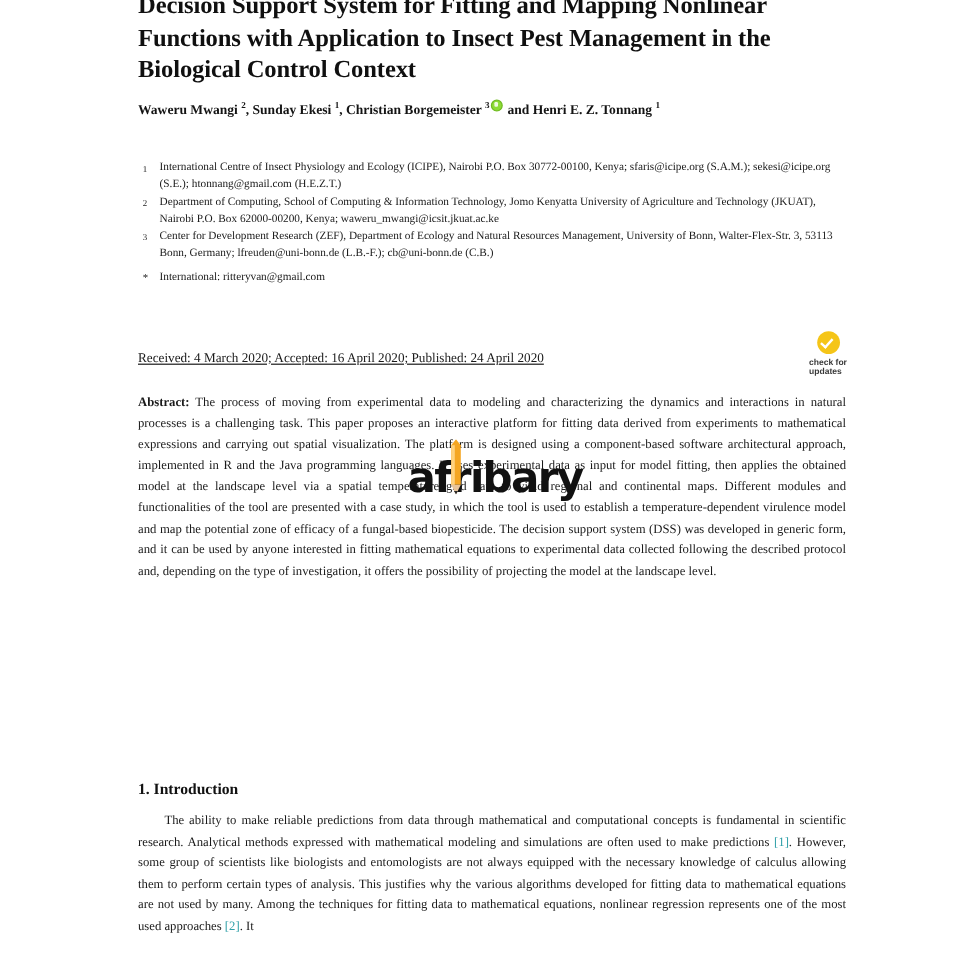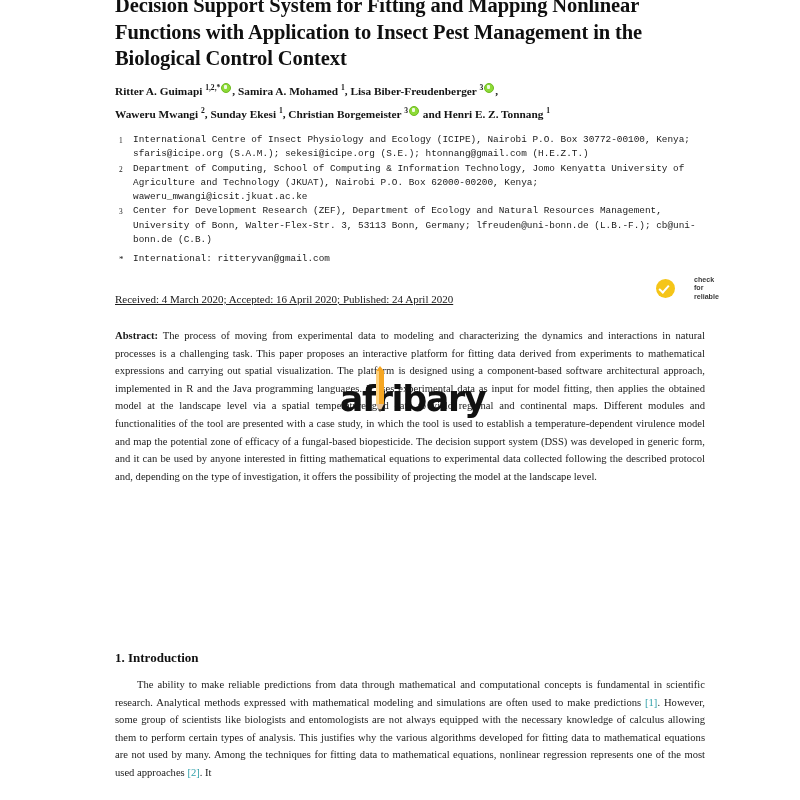--- a/index.html
+++ b/index.html
@@ -74,42 +74,43 @@
   .affil-mark {
     width:18px;
     flex:0 0 18px;
     font-size:7.4px;
     padding-top:1px;
     text-align:left;
     padding-left:4px;
     box-sizing:border-box;
   }
   .affil-mark.star { font-size:9px; padding-top:0; }
-  .affil-body { flex:1 1 auto;font-family:Liberation Mono, monospace; }
+  .affil-body { flex:1 1 auto; }
 
   .corr { margin-top:5px; }
 
   
   .dates {
     top:292px;
     font-size:11px;
     line-height:14px;
     color:#1a1a1a;
     text-decoration:underline;
   }
 
   
   .cfu {
     position:absolute;
     left:656px;
     top:276px;
     width:68px;
     display:flex;
     align-items:center;
-    gap:19px;
+    gap:3px;
+    flex-direction:column;
   }
   .cfu-circle {
     width:19px; height:19px;
     border-radius:50%;
     background:#f5c518;
     flex:0 0 19px;
     position:relative;
   }
   .cfu-circle::after {
     content:"";
@@ -196,21 +197,20 @@
   }
 </style>
 </head>
 <body>
 
 <div class="page">
 
   <div class="col title">Decision Support System for Fitting and Mapping Nonlinear Functions with Application to Insect Pest Management in the Biological Control Context</div>
 
   <div class="col authors">
-    <div><span>Ritter A. Guimapi </span><sup>1,2,*</sup><span class="orcid"></span><span>, Samira A. Mohamed </span><sup>1</sup><span>, Lisa Biber-Freudenberger </span><sup>3</sup><span class="orcid"></span><span>,</span></div>
     <div><span>Waweru Mwangi </span><sup>2</sup><span>, Sunday Ekesi </span><sup>1</sup><span>, Christian Borgemeister </span><sup>3</sup><span class="orcid"></span><span> and Henri E. Z. Tonnang </span><sup>1</sup></div>
   </div>
 
   <div class="col affils">
     <div class="affil-row">
       <div class="affil-mark">1</div>
       <div class="affil-body">International Centre of Insect Physiology and Ecology (ICIPE), Nairobi P.O. Box 30772-00100, Kenya; sfaris@icipe.org (S.A.M.); sekesi@icipe.org (S.E.); htonnang@gmail.com (H.E.Z.T.)</div>
     </div>
     <div class="affil-row">
       <div class="affil-mark">2</div>
@@ -225,21 +225,21 @@
       <div class="affil-body">International: ritteryvan@gmail.com</div>
     </div>
   </div>
 
   <div class="col dates">Received: 4 March 2020; Accepted: 16 April 2020; Published: 24 April 2020</div>
 
   <div class="cfu">
     <div class="cfu-circle"></div>
     <div class="cfu-txt">
       <div>check for</div>
-      <div>reliable</div>
+      <div>updates</div>
     </div>
   </div>
 
   <div class="col abstract"><b>Abstract:</b><span> The process of moving from experimental data to modeling and characterizing the dynamics and interactions in natural processes is a challenging task. This paper proposes an interactive platform for fitting data derived from experiments to mathematical expressions and carrying out spatial visualization. The platform is designed using a component-based software architectural approach, implemented in R and the Java programming languages. It uses experimental data as input for model fitting, then applies the obtained model at the landscape level via a spatial temperature grid data to yield regional and continental maps. Different modules and functionalities of the tool are presented with a case study, in which the tool is used to establish a temperature-dependent virulence model and map the potential zone of efficacy of a fungal-based biopesticide. The decision support system (DSS) was developed in generic form, and it can be used by anyone interested in fitting mathematical equations to experimental data collected following the described protocol and, depending on the type of investigation, it offers the possibility of projecting the model at the landscape level.</span></div>
 
 
   <div class="col sec-head">1. Introduction</div>
   <div class="col intro">
       <span class="first"><span>The ability to make reliable predictions from data through mathematical and computational concepts is fundamental in scientific research. Analytical methods expressed with mathematical modeling and simulations are often used to make predictions </span><span class="cite">[1]</span><span>. However, some group of scientists like biologists and entomologists are not always equipped with the necessary knowledge of calculus allowing them to perform certain types of analysis. This justifies why the various algorithms developed for fitting data to mathematical equations are not used by many. Among the techniques for fitting data to mathematical equations, nonlinear regression represents one of the most used approaches </span><span class="cite">[2]</span><span>. It</span></span>
     </div>

